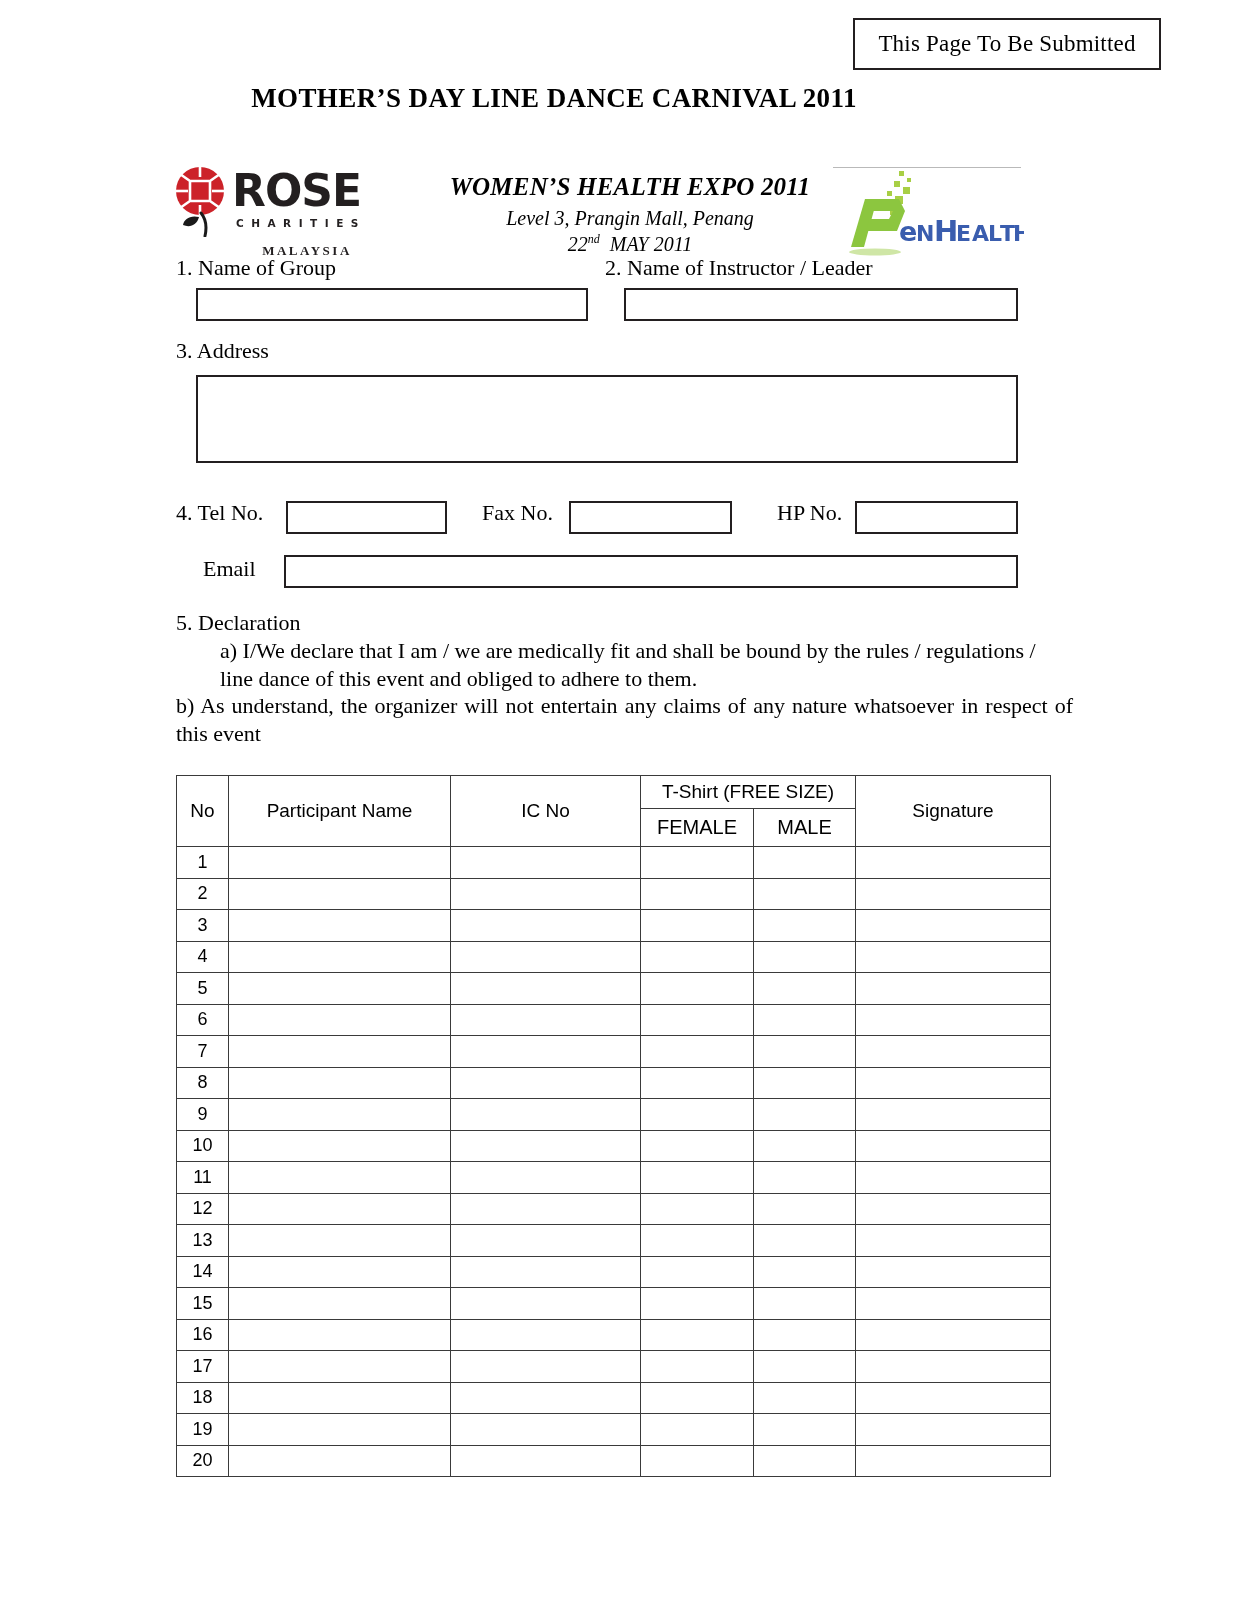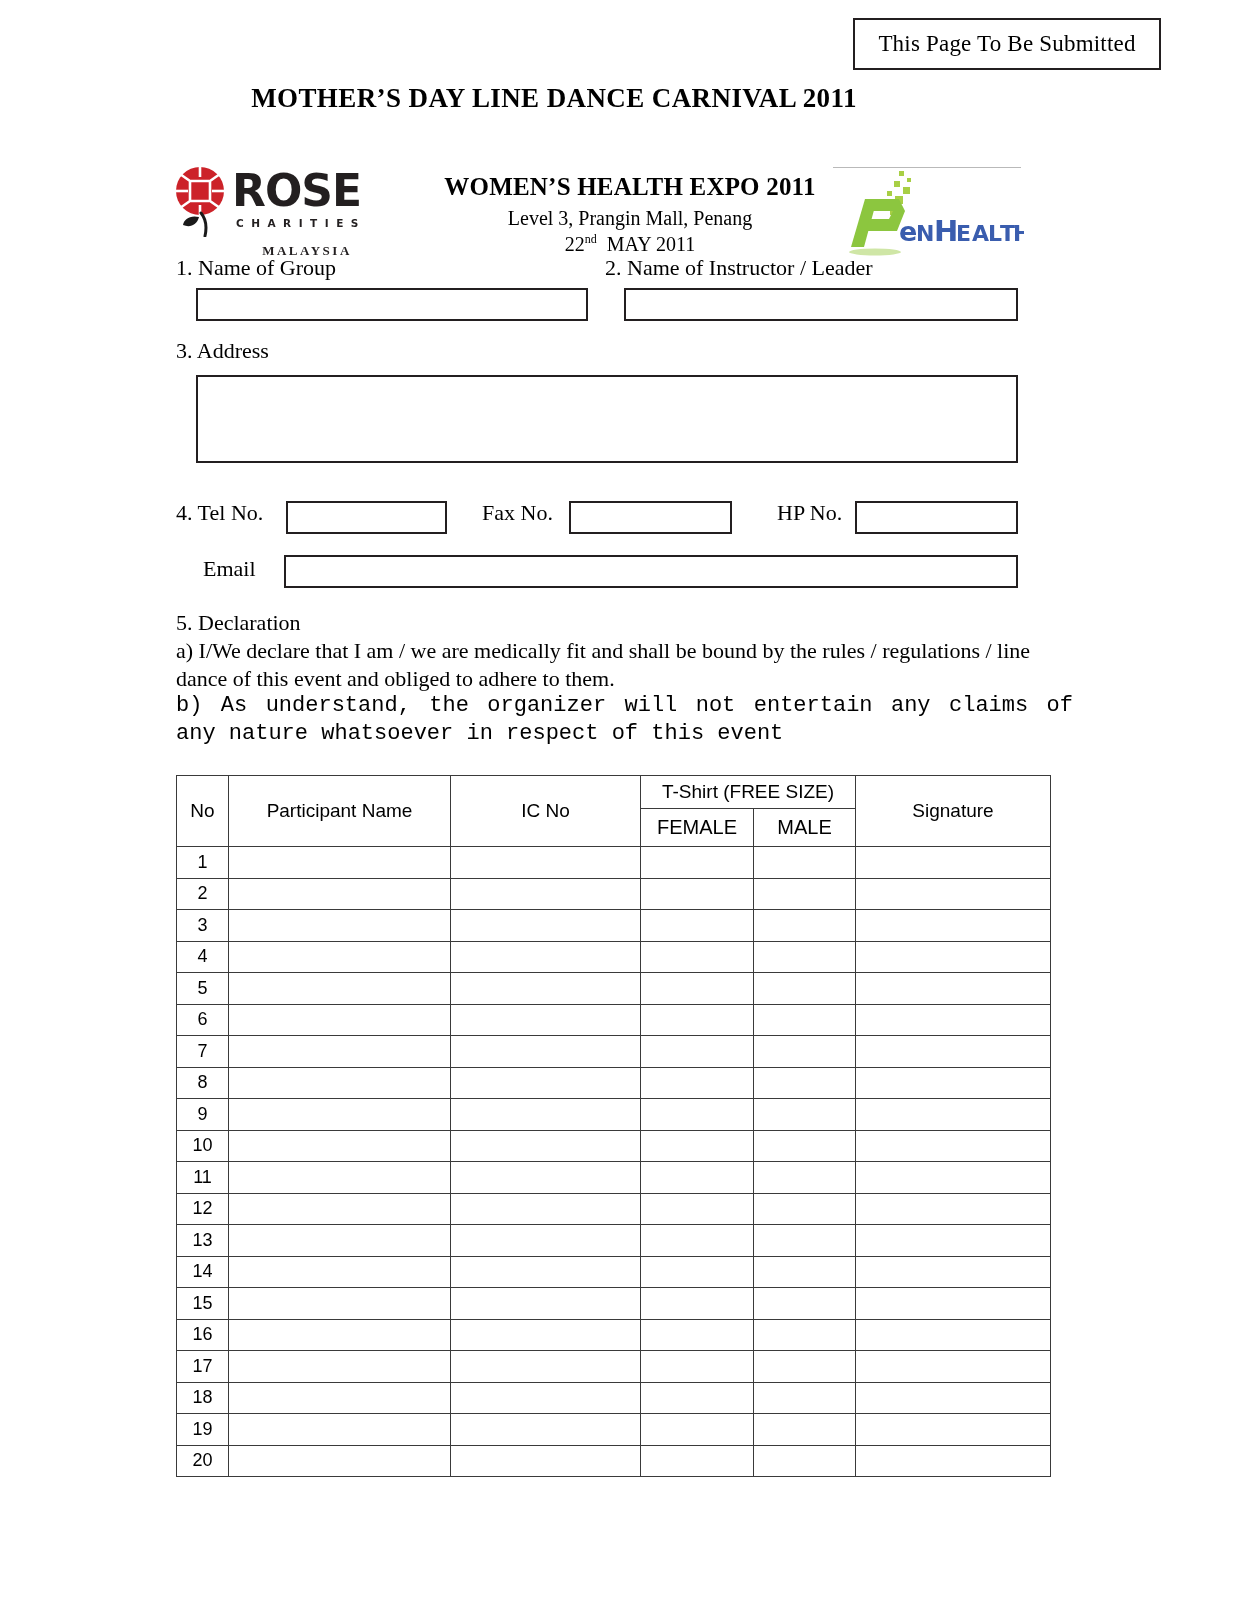--- a/index.html
+++ b/index.html
@@ -109,20 +109,21 @@
     color: #231f20;
   }
 
   
   .event-block {
     position: absolute;
     left: 400px;
     top: 16px;
     width: 460px;
     text-align: center;
+    font-style: italic;
   }
   .event-title {
     font-family: "Liberation Serif", serif;
     font-weight: bold;
     font-size: 25px;
     letter-spacing: 0.2px;
   }
   .event-venue {
     font-family: "Liberation Serif", serif;
     font-size: 20px;
@@ -183,22 +184,22 @@
   }
   .decl-body {
     position: absolute;
     left: 176px;
     top: 637px;
     width: 897px;
     font-family: "Liberation Serif", serif;
     font-size: 22px;
     line-height: 27.5px;
   }
-  .decl-a { text-align: left; }
-  .decl-b { text-align: justify; text-align-last: left; margin-top: 0px; font-family: Liberation Mono, monospace; }
+  .decl-a { text-align: left; margin-left: 44px; }
+  .decl-b { text-align: justify; text-align-last: left; margin-top: 0px; }
 
   
   .ptable {
     position: absolute;
     left: 176px;
     top: 775px;
     width: 874px;
     border-collapse: collapse;
     table-layout: fixed;
     font-family: "Liberation Sans", sans-serif;

